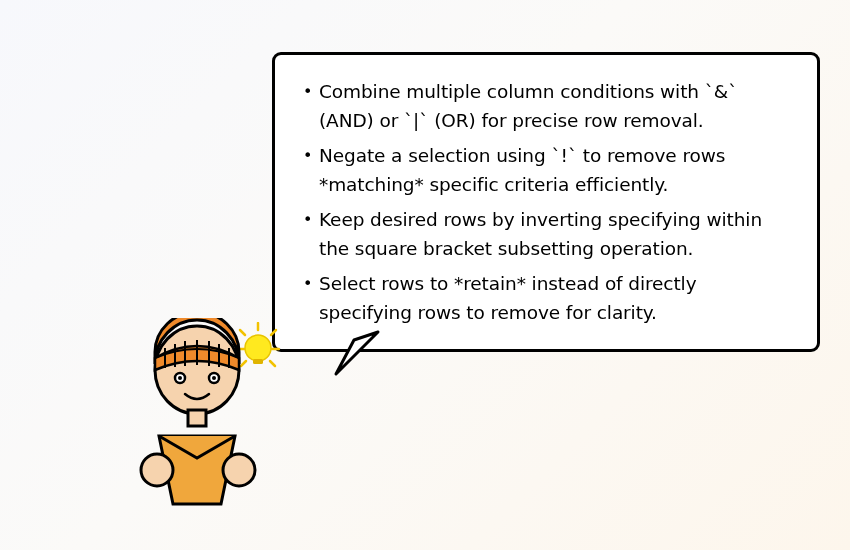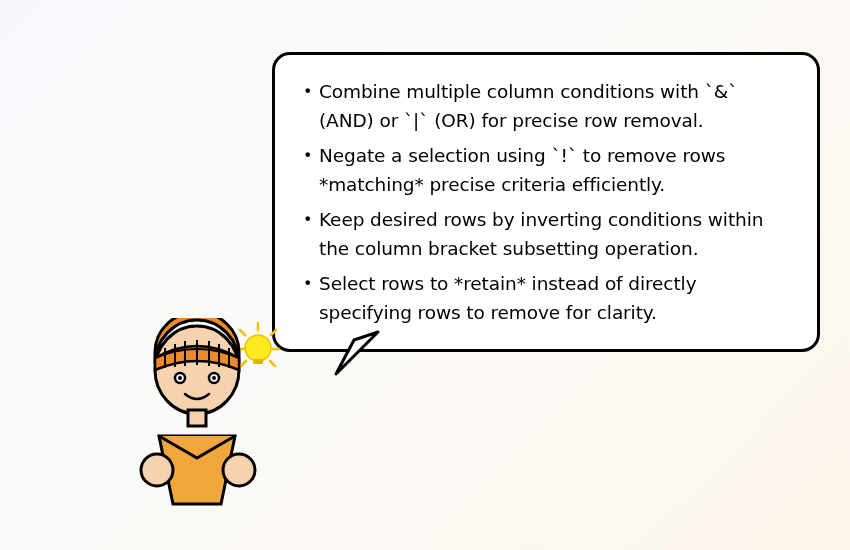--- a/index.html
+++ b/index.html
@@ -21,21 +21,21 @@
 
   
   #balloon {
     position: absolute;
     left: 272px;
     top: 52px;
     width: 548px;
     height: 300px;
     background: #ffffff;
     border: 3px solid #000000;
-    border-radius: 18px;
+    border-radius: 9px;
     box-sizing: border-box;
     padding: 22px 26px 18px 26px;
   }
   #bullet-list {
     list-style: none;
     margin: 0;
     padding: 0;
   }
   #bullet-list li {
     position: relative;
@@ -84,22 +84,22 @@
   }
 </style>
 </head>
 <body>
 
 <div id="scene">
 
   <div id="balloon">
     <ul id="bullet-list">
       <li>Combine multiple column conditions with `&amp;` (AND) or `|` (OR) for precise row removal.</li>
-      <li>Negate a selection using `!` to remove rows *matching* precise criteria efficiently.</li>
-      <li>Keep desired rows by inverting conditions within the column bracket subsetting operation.</li>
+      <li>Negate a selection using `!` to remove rows *matching* specific criteria efficiently.</li>
+      <li>Keep desired rows by inverting specifying within the square bracket subsetting operation.</li>
       <li>Select rows to *retain* instead of directly specifying rows to remove for clarity.</li>
     </ul>
   </div>
 
   <svg id="balloon-tail" viewBox="0 0 60 48">
     <polygon points="48,2 6,44 24,10" fill="#ffffff" stroke="#000000" stroke-width="3" stroke-linejoin="round"></polygon>
   </svg>
 
   <svg id="idea-bulb" viewBox="0 0 44 50">
     <g stroke="#f2c200" stroke-width="2.5" stroke-linecap="round">

